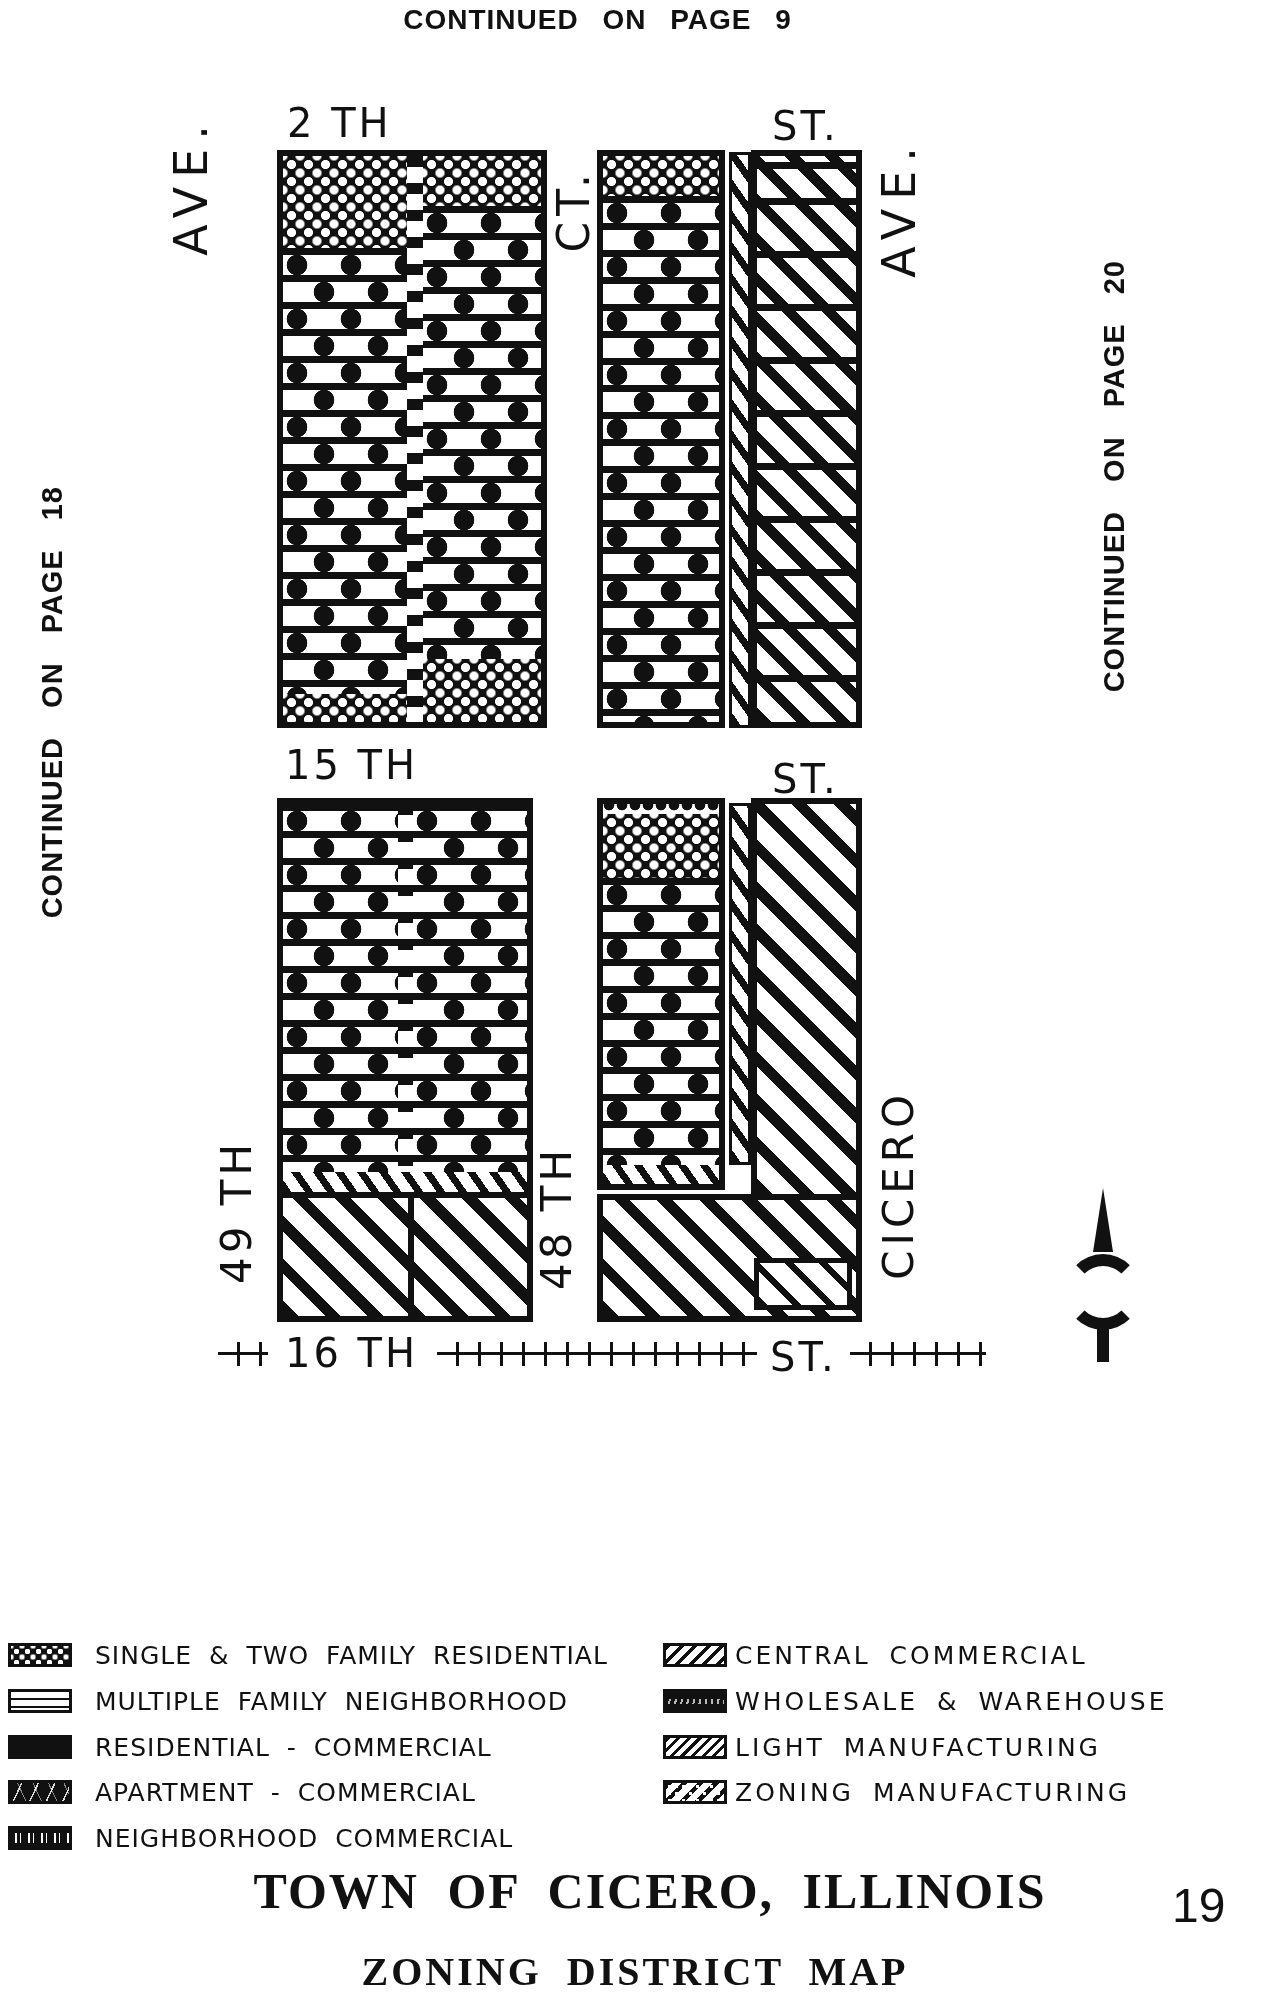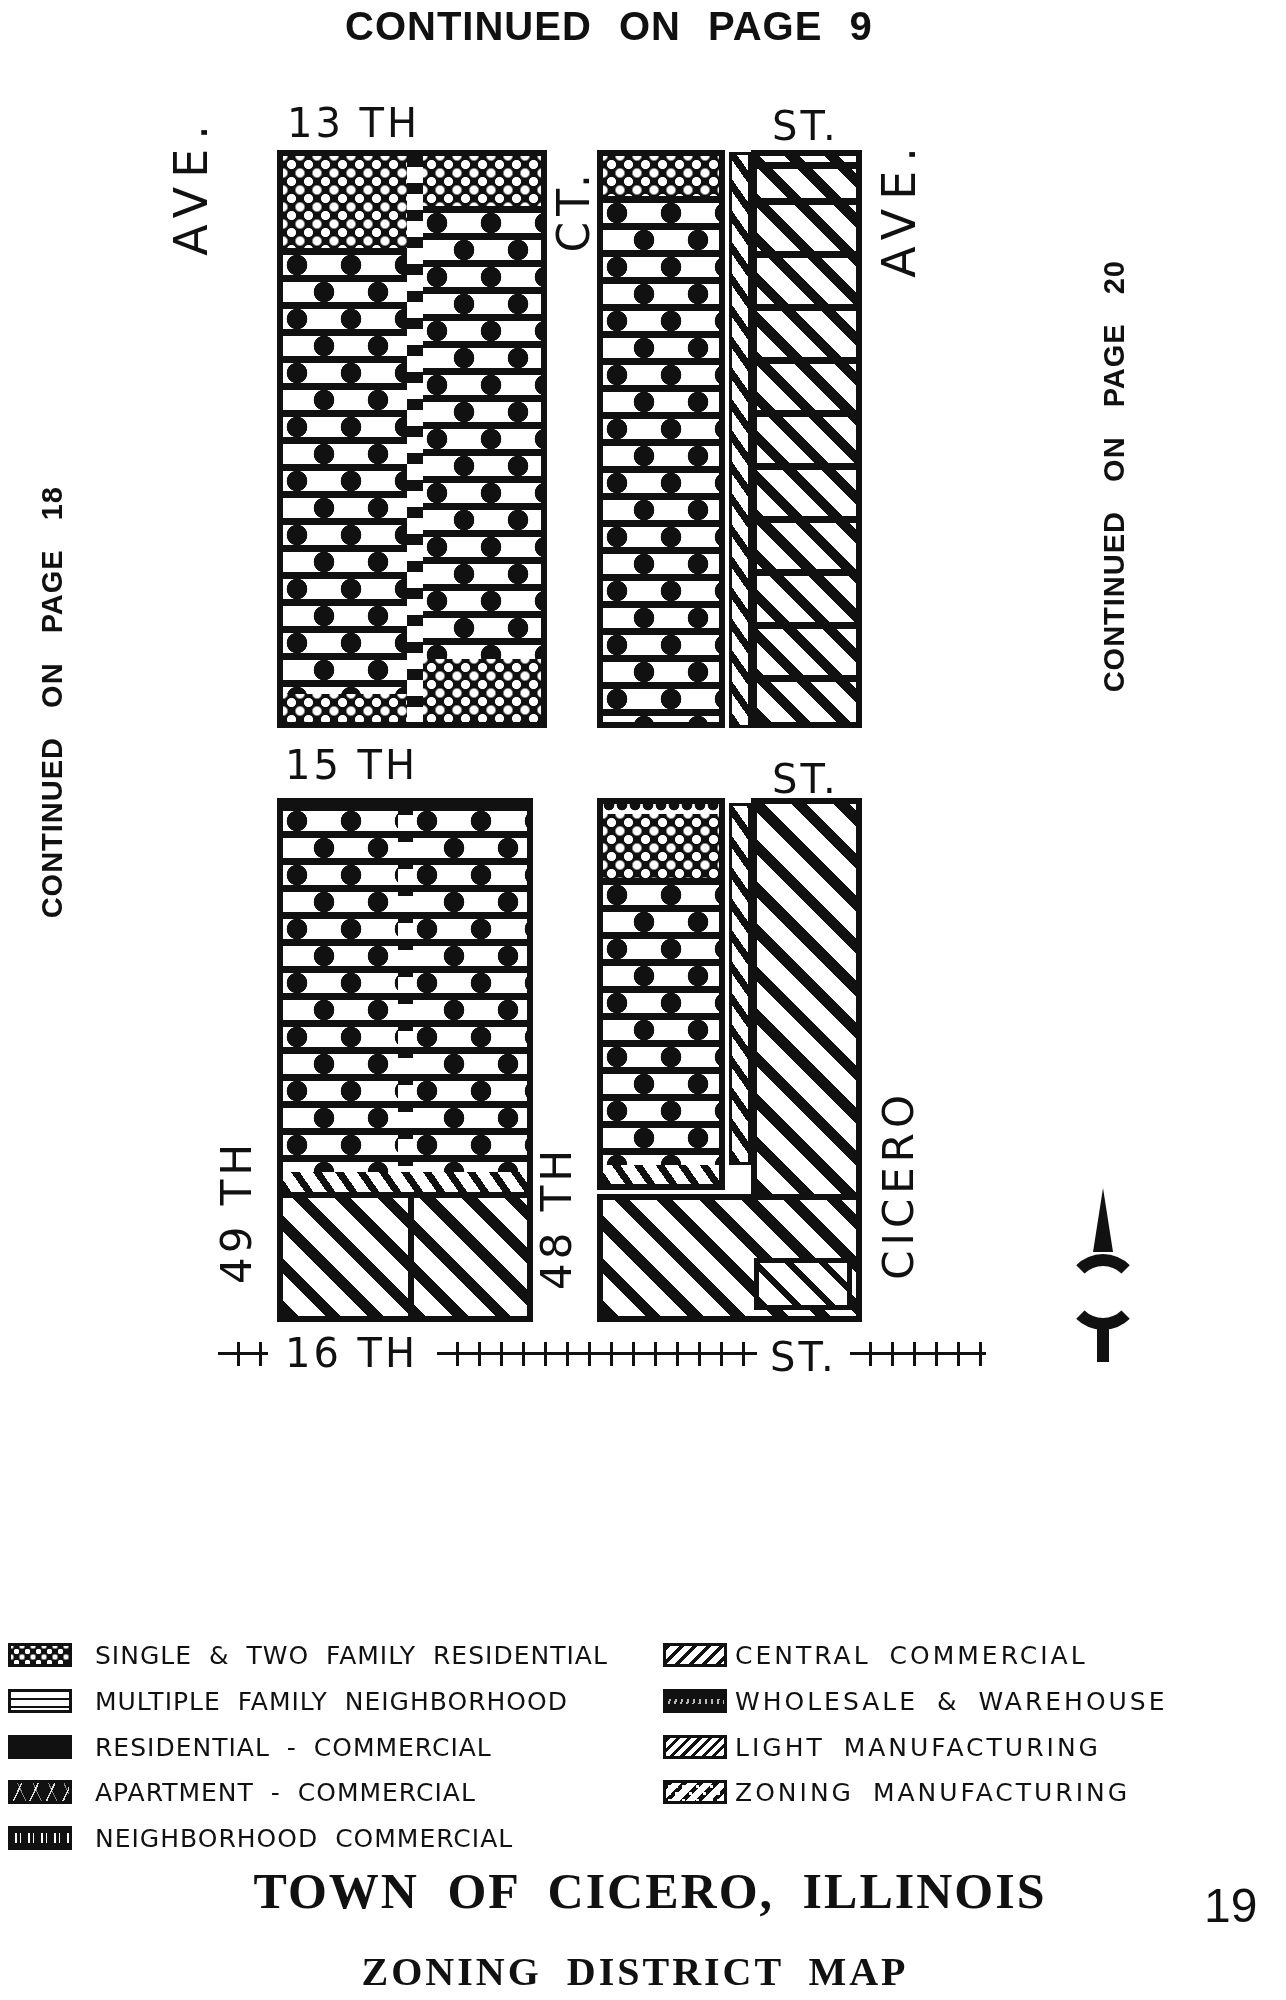--- a/index.html
+++ b/index.html
@@ -5,21 +5,21 @@
   html,body{margin:0;padding:0;background:#e8e8e8;}
   *{box-sizing:border-box;}
   .sheet{
     position:relative;width:1286px;height:2000px;background:#fff;
     font-family:"DejaVu Sans",sans-serif;color:#111;overflow:hidden;margin:0 auto;
   }
   .abs{position:absolute;}
   .htext{position:absolute;white-space:nowrap;color:#111;}
   .vtext{position:absolute;white-space:nowrap;color:#111;
          writing-mode:vertical-rl;text-orientation:mixed;transform:rotate(180deg);}
-  .note{font-family:"Liberation Sans",sans-serif;font-weight:700;font-size:40px;letter-spacing:1px;word-spacing:15px;}
+  .note{font-family:"Liberation Sans",sans-serif;font-weight:700;font-size:28px;letter-spacing:1px;word-spacing:15px;}
   .street{font-size:40px;letter-spacing:3px;font-weight:500;}
 
   
   .blk{position:absolute;border:6px solid #111;background:#fff;}
   .thinblk{position:absolute;border:3px solid #111;background:#fff;}
 
   
   .pat-xhatch{
     background-color:#111;
     background-image:
@@ -103,21 +103,21 @@
 </style>
 </head>
 <body>
 
 <div class="sheet">
 
   <div class="htext note" style="left:345px;top:4px;width:505px;text-align:center;">CONTINUED ON PAGE 9</div>
   <div class="vtext note" style="left:36px;top:486px;font-size:29px;word-spacing:20px;">CONTINUED ON PAGE 18</div>
   <div class="vtext note" style="left:1098px;top:260px;font-size:29px;word-spacing:20px;">CONTINUED ON PAGE 20</div>
 
-  <div class="htext street" style="left:287px;top:100px;">13 TH</div>
+  <div class="htext street" style="left:287px;top:100px;">2 TH</div>
   <div class="htext street" style="left:772px;top:103px;">ST.</div>
   <div class="vtext street" style="left:164px;top:116px;font-size:46px;letter-spacing:9px;">AVE.</div>
   <div class="vtext street" style="left:548px;top:168px;font-size:44px;letter-spacing:6px;">CT.</div>
   <div class="vtext street" style="left:872px;top:138px;font-size:46px;letter-spacing:9px;">AVE.</div>
   <div class="htext street" style="left:285px;top:742px;">15 TH</div>
   <div class="htext street" style="left:772px;top:756px;">ST.</div>
   <div class="vtext street" style="left:212px;top:1140px;font-size:42px;letter-spacing:4px;">49 TH</div>
   <div class="vtext street" style="left:532px;top:1146px;font-size:42px;letter-spacing:4px;">48 TH</div>
   <div class="vtext street" style="left:874px;top:1090px;font-size:42px;letter-spacing:5px;">CICERO</div>
   <div class="htext street" style="left:285px;top:1330px;">16 TH</div>
@@ -193,16 +193,16 @@
     <div class="legend-label" style="left:735px;top:1641px;letter-spacing:3px;">CENTRAL COMMERCIAL</div>
     <div class="sw sw-ww" style="left:663px;top:1689px;"></div>
     <div class="legend-label" style="left:735px;top:1687px;letter-spacing:3px;">WHOLESALE &amp; WAREHOUSE</div>
     <div class="sw sw-lm" style="left:663px;top:1735px;"></div>
     <div class="legend-label" style="left:735px;top:1733px;letter-spacing:3px;">LIGHT MANUFACTURING</div>
     <div class="sw sw-gm" style="left:663px;top:1780px;"></div>
     <div class="legend-label" style="left:735px;top:1778px;letter-spacing:3px;">ZONING MANUFACTURING</div>
   </div>
 
   <div class="htext title-serif" style="left:235px;top:1862px;width:830px;text-align:center;font-size:50px;letter-spacing:2px;word-spacing:14px;">TOWN OF CICERO, ILLINOIS</div>
-  <div class="htext" style="left:1172px;top:1878px;font-size:48px;font-family:'Liberation Sans',sans-serif;margin-left:32px;">19</div>
+  <div class="htext" style="left:1172px;top:1878px;font-size:48px;font-family:'Liberation Sans',sans-serif;">19</div>
   <div class="htext title-serif" style="left:330px;top:1948px;width:610px;text-align:center;font-size:40px;letter-spacing:3px;word-spacing:12px;">ZONING DISTRICT MAP</div>
 
 </div>
 
 </body></html>

